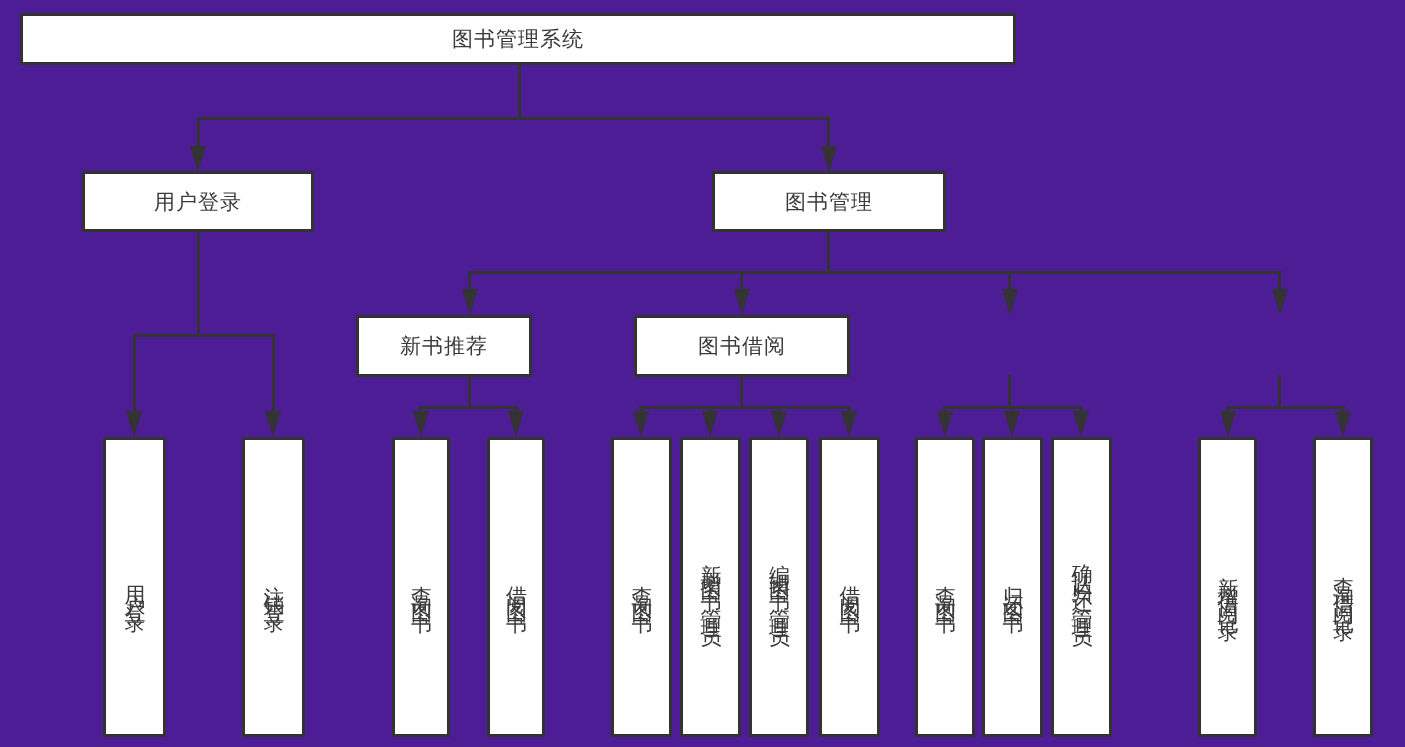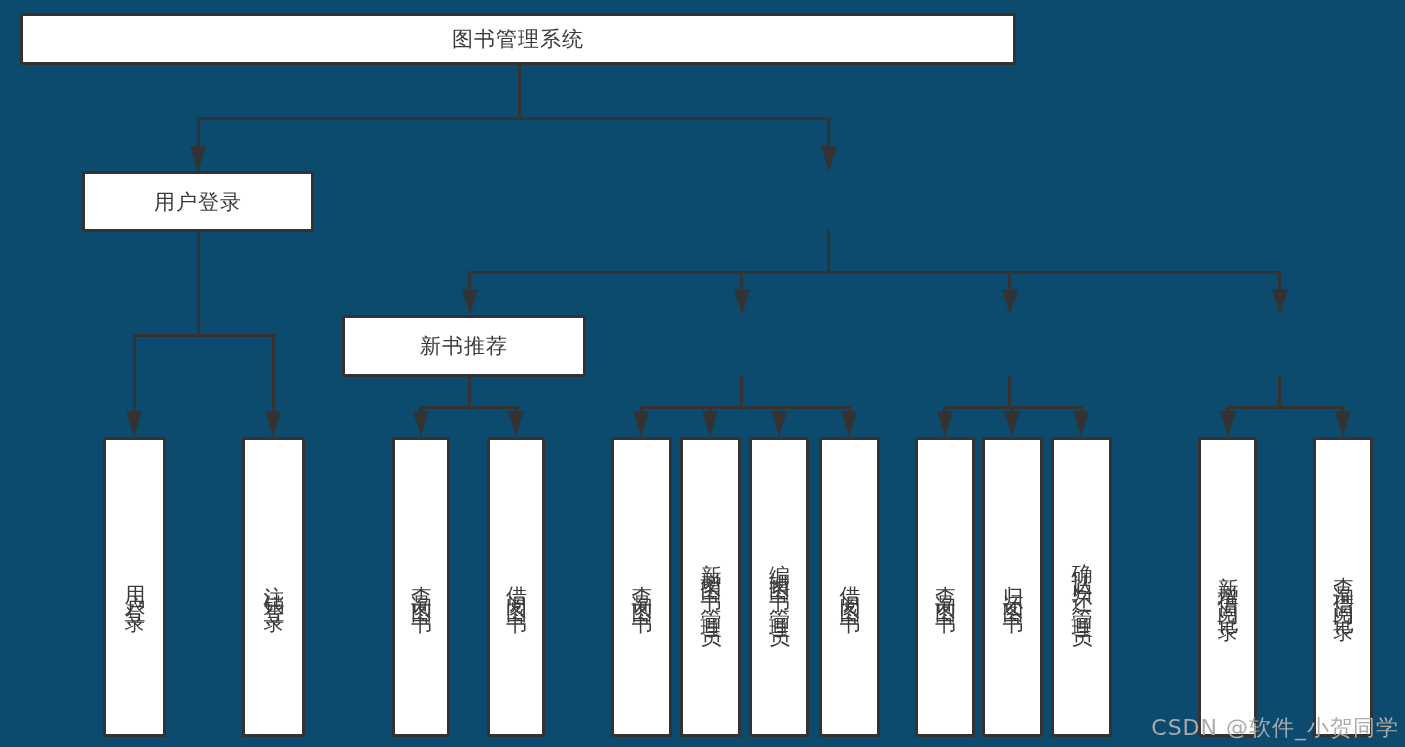--- a/index.html
+++ b/index.html
@@ -4,21 +4,21 @@
 <style>
   html, body {
     margin: 0;
     padding: 0;
     background: #ffffff;
   }
   .canvas {
     position: relative;
     width: 1405px;
     height: 747px;
-    background: #0c4a6e;
+    background: #4c1d95;
     font-family: "DejaVu Sans", "Liberation Sans", sans-serif;
     overflow: hidden;
   }
   .box {
     position: absolute;
     box-sizing: border-box;
     border: 3px solid #333333;
     background: #ffffff;
     display: flex;
     align-items: center;
@@ -77,41 +77,47 @@
   <div class="vl" style="left:518px;top:63px;height:56px"></div>
   <div class="hl" style="left:197px;top:117px;width:634px"></div>
   <div class="vl" style="left:197px;top:117px;height:33px"></div>
   <div class="arrow" style="left:190px;top:146px"></div>
   <div class="vl" style="left:827px;top:117px;height:33px"></div>
   <div class="arrow" style="left:821px;top:146px"></div>
 
   <div class="box" style="left:82px;top:171px;width:232px;height:61px">
     <span>用户登录</span>
   </div>
+  <div class="box" style="left:712px;top:171px;width:234px;height:61px">
+    <span>图书管理</span>
+  </div>
 
   <div class="vl" style="left:197px;top:230px;height:106px"></div>
   <div class="hl" style="left:133px;top:334px;width:143px"></div>
   <div class="vl" style="left:133px;top:334px;height:80px"></div>
   <div class="arrow" style="left:126px;top:411px"></div>
   <div class="vl" style="left:272px;top:334px;height:80px"></div>
   <div class="arrow" style="left:265px;top:411px"></div>
 
   <div class="vl" style="left:827px;top:230px;height:43px"></div>
   <div class="hl" style="left:468px;top:271px;width:814px"></div>
   <div class="vl" style="left:468px;top:271px;height:22px"></div>
   <div class="arrow" style="left:462px;top:289px"></div>
   <div class="vl" style="left:740px;top:271px;height:22px"></div>
   <div class="arrow" style="left:734px;top:289px"></div>
   <div class="vl" style="left:1008px;top:271px;height:22px"></div>
   <div class="arrow" style="left:1002px;top:289px"></div>
   <div class="vl" style="left:1278px;top:271px;height:22px"></div>
   <div class="arrow" style="left:1272px;top:289px"></div>
 
-  <div class="box" style="left:342px;top:315px;width:244px;height:62px">
+  <div class="box" style="left:356px;top:315px;width:176px;height:62px">
     <span>新书推荐</span>
+  </div>
+  <div class="box" style="left:634px;top:315px;width:216px;height:62px">
+    <span>图书借阅</span>
   </div>
 
   <div class="vl" style="left:468px;top:375px;height:33px"></div>
   <div class="hl" style="left:419px;top:406px;width:100px"></div>
   <div class="vl" style="left:419px;top:406px;height:10px"></div>
   <div class="arrow" style="left:413px;top:411px"></div>
   <div class="vl" style="left:514px;top:406px;height:10px"></div>
   <div class="arrow" style="left:508px;top:411px"></div>
 
   <div class="vl" style="left:740px;top:375px;height:33px"></div>
@@ -178,15 +184,14 @@
     <span class="vtext">确认归还（管理员）</span>
   </div>
 
   <div class="box leaf" style="left:1198px;top:437px;width:59px;height:300px">
     <span class="vtext">新增借阅记录</span>
   </div>
   <div class="box leaf" style="left:1313px;top:437px;width:60px;height:300px">
     <span class="vtext">查询借阅记录</span>
   </div>
 
-  <div class="watermark">CSDN @软件_小贺同学</div>
 
 </div>
 
 </body></html>

